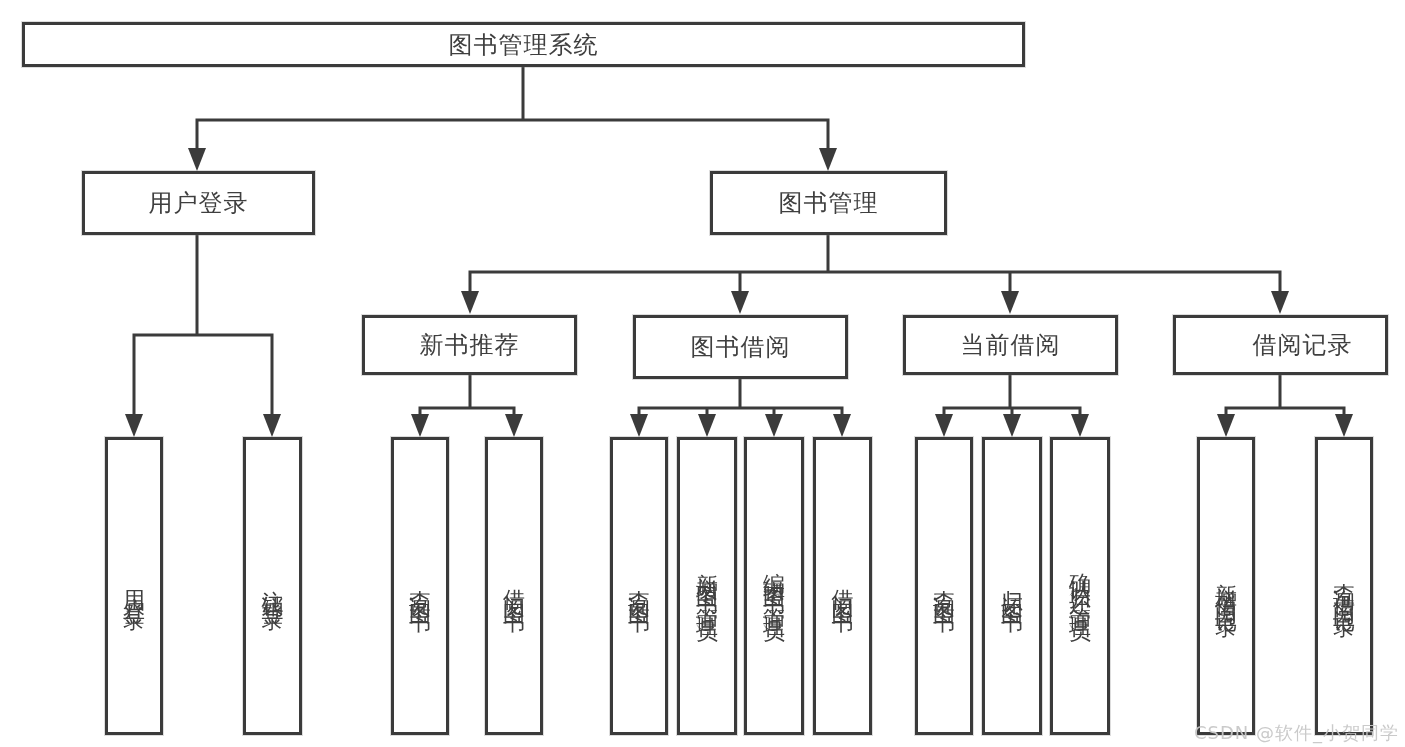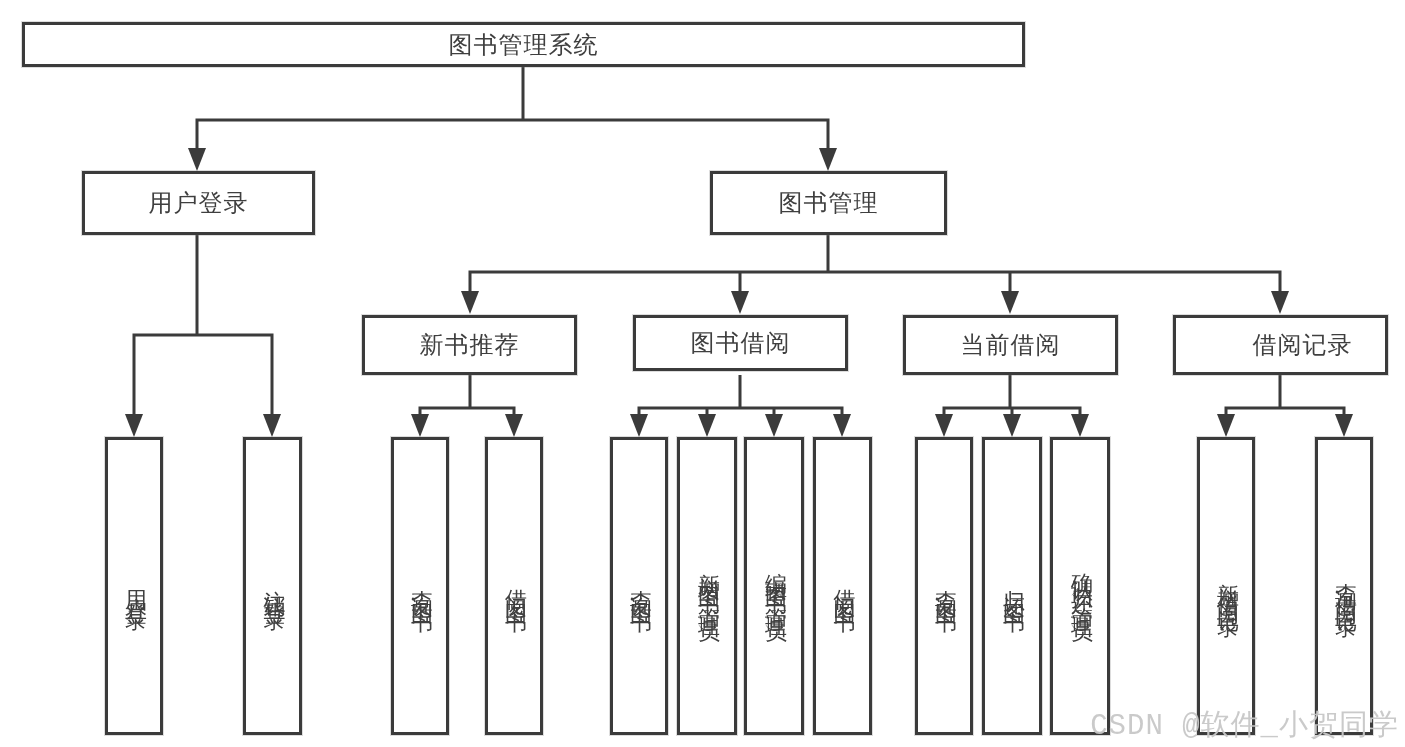--- a/index.html
+++ b/index.html
@@ -2,21 +2,21 @@
 <html><head>
 <meta charset="utf-8">
 <style>
   * { margin: 0; padding: 0; box-sizing: border-box; }
   html, body { background: #ffffff; }
   body {
     font-family: "DejaVu Sans", "Liberation Sans", sans-serif;
     width: 1405px; height: 747px; overflow: hidden; position: relative;
   }
   .canvas {
-    position: absolute; left: 0; top: 0; width: 1405px; height: 747px; font-family: Liberation Mono, monospace;
+    position: absolute; left: 0; top: 0; width: 1405px; height: 747px;
   }
   svg.connectors {
     position: absolute; left: 0; top: 0; width: 1405px; height: 747px;
     z-index: 1;
   }
   .node {
     position: absolute;
     background: #ffffff;
     border: 3px solid #3b3b3b;
     box-shadow: 0 0 0 1px rgba(120,120,120,.25);
@@ -29,21 +29,21 @@
   .node.leaf .vtext {
     writing-mode: vertical-rl;
     text-orientation: mixed;
     letter-spacing: 7px;
     line-height: 1;
     white-space: nowrap;
   }
   .watermark {
     position: absolute;
     right: 6px; bottom: 2px;
-    font-size: 29px;
+    font-size: 18px;
     color: #c8c8c8;
     opacity: 0.95;
     letter-spacing: 1px;
     z-index: 5;
     white-space: nowrap;
   }
 </style>
 </head>
 <body>
 
@@ -96,21 +96,21 @@
   <div class="node h" style="left:82px; top:171px; width:233px; height:64px;">
     <span>用户登录</span>
   </div>
   <div class="node h" style="left:710px; top:171px; width:237px; height:64px;">
     <span>图书管理</span>
   </div>
 
   <div class="node h" style="left:362px; top:315px; width:215px; height:60px;">
     <span>新书推荐</span>
   </div>
-  <div class="node h" style="left:633px; top:315px; width:215px; height:56px;">
+  <div class="node h" style="left:633px; top:315px; width:215px; height:64px;">
     <span>图书借阅</span>
   </div>
   <div class="node h" style="left:903px; top:315px; width:215px; height:60px;align-items:center;">
     <span>当前借阅</span>
   </div>
   <div class="node h" style="left:1173px; top:315px; width:215px; height:60px;padding-left:44px;">
     <span>借阅记录</span>
   </div>
 
   <div class="node leaf" style="left:105px; top:437px; width:58px; height:298px;">

